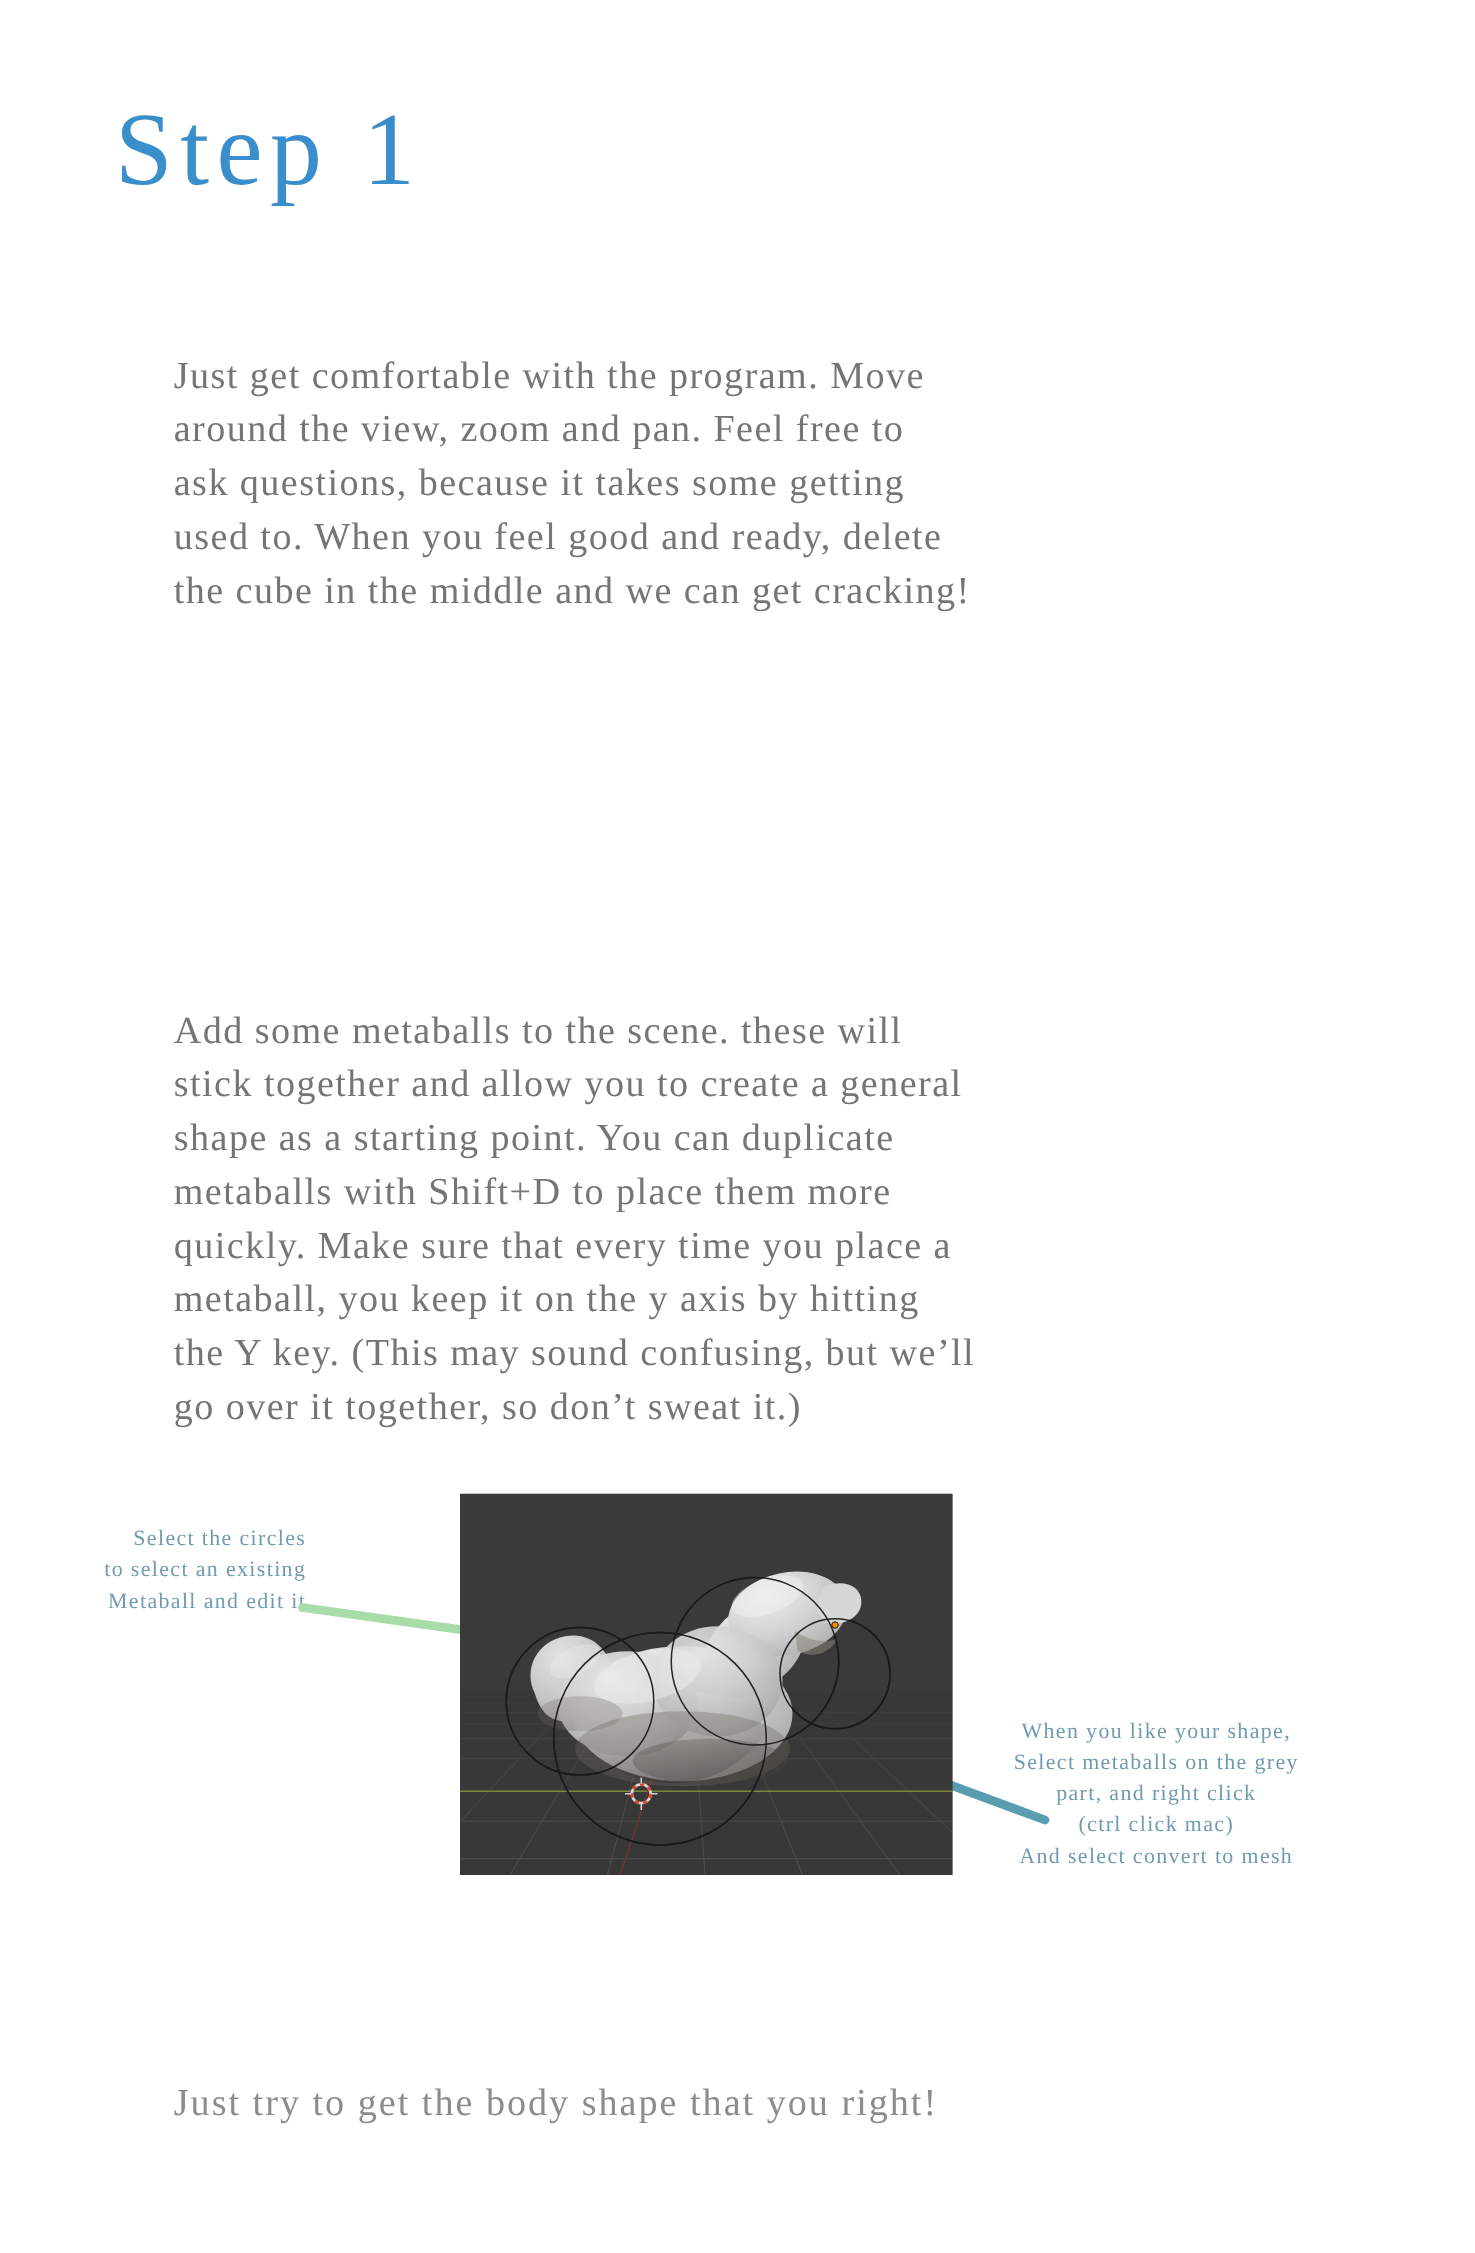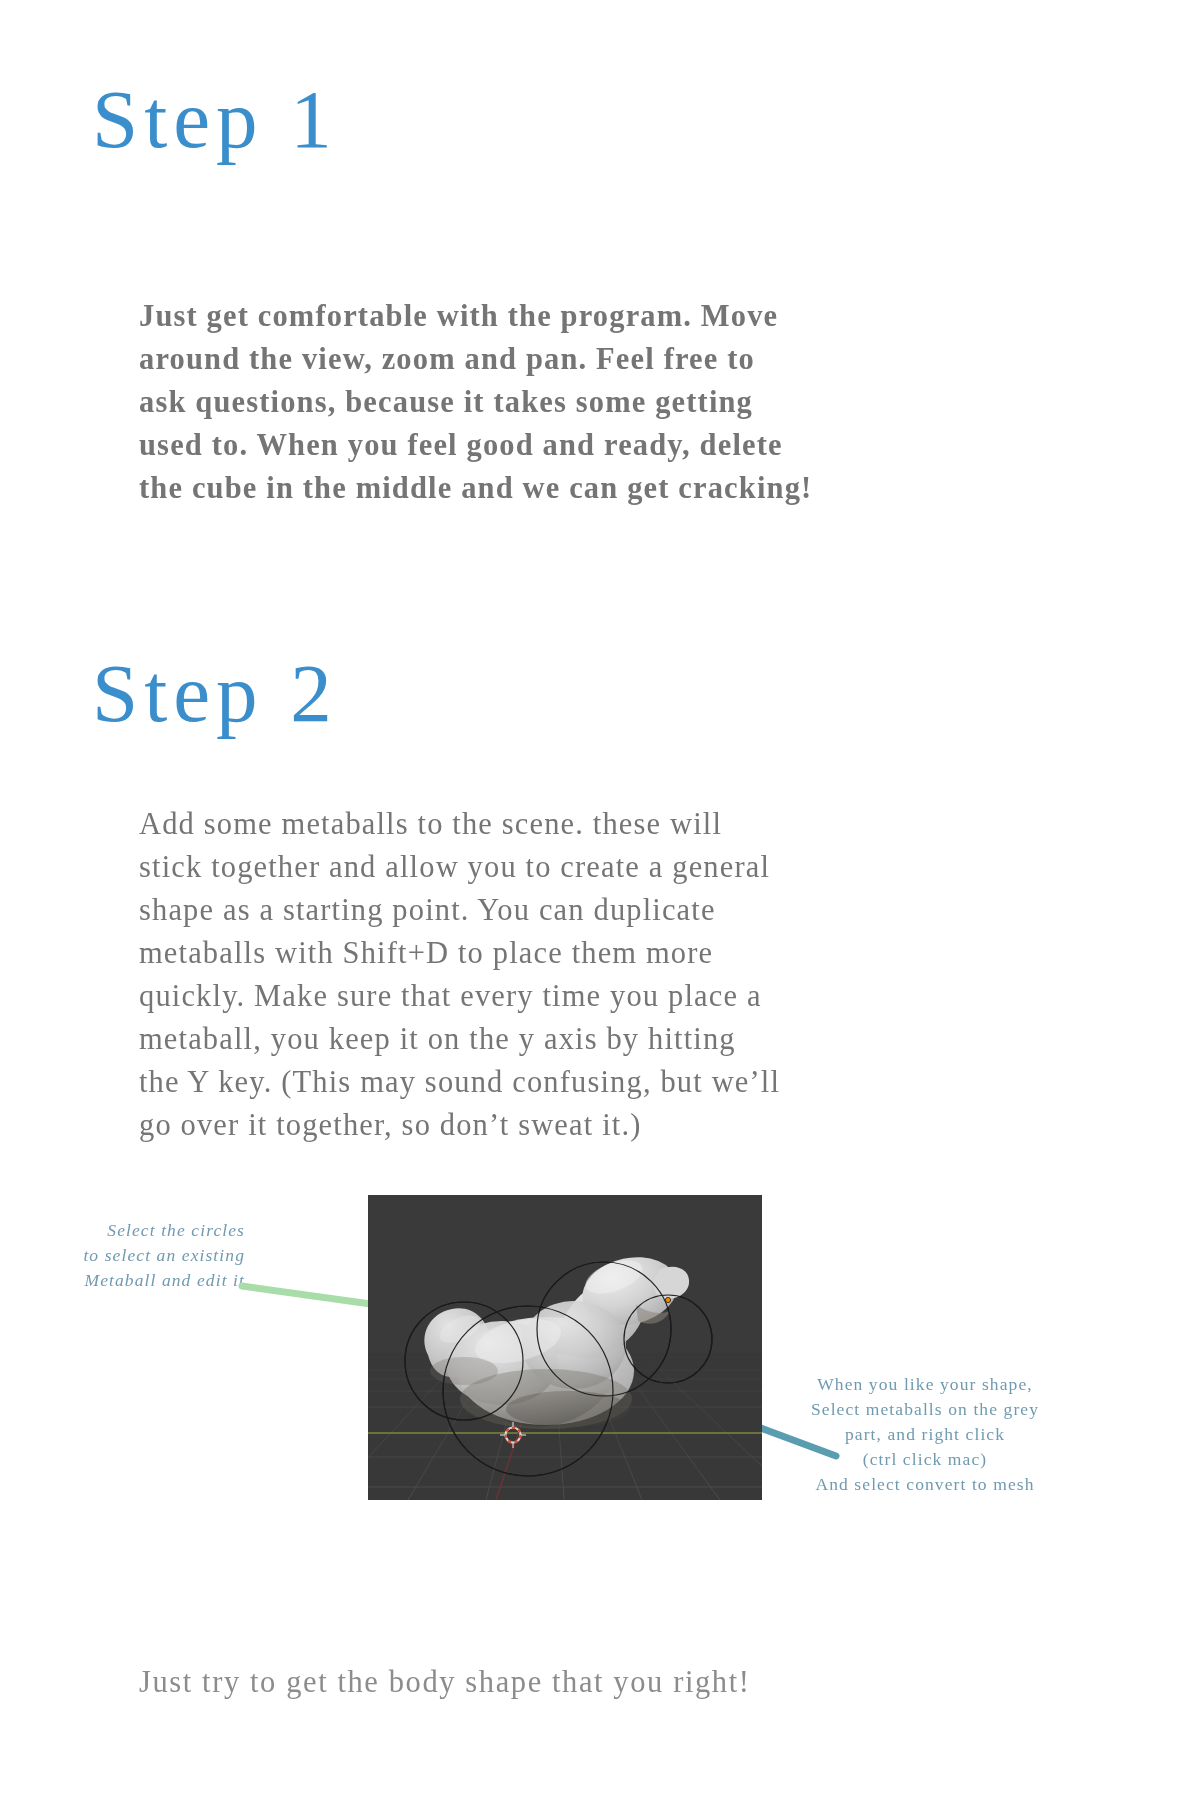--- a/index.html
+++ b/index.html
@@ -39,21 +39,21 @@
   
   .body-text {
     position: absolute;
     color: #757575;
     font-family: "Liberation Serif", "DejaVu Serif", serif;
     font-size: 30.5px;
     line-height: 43px;
     letter-spacing: 1.15px;
     white-space: pre-line;
   }
-  #step1-body { left: 139px; top: 264px; width: 880px; font-weight: bold; }
+  #step1-body { left: 139px; top: 248px; width: 880px; }
   #step2-body { left: 139px; top: 772px; width: 880px; }
   #closing-note {
     left: 139px;
     top: 1630px;
     width: 900px;
     color: #8c8c8c;
     letter-spacing: 1.6px;
   }
 
   
@@ -64,21 +64,20 @@
     line-height: 25px;
     letter-spacing: 1.1px;
     white-space: pre-line;
   }
   #annotation-left {
     left: 30px;
     top: 1218px;
     width: 215px;
     text-align: right;
     color: #6f9ab0;
-    font-style: italic;
   }
   #annotation-right {
     left: 770px;
     top: 1372px;
     width: 310px;
     text-align: center;
     color: #6f9ab0;
   }
 
   
@@ -107,21 +106,20 @@
 <div class="page">
 
   <h1 class="step-heading" id="step1-heading">Step 1</h1>
 
   <p class="body-text" id="step1-body">Just get comfortable with the program. Move
 around the view, zoom and pan. Feel free to
 ask questions, because it takes some getting
 used to. When you feel good and ready, delete
 the cube in the middle and we can get cracking!</p>
 
-  <h1 class="step-heading" id="step2-heading">Step 2</h1>
 
   <p class="body-text" id="step2-body">Add some metaballs to the scene. these will
 stick together and allow you to create a general
 shape as a starting point. You can duplicate
 metaballs with Shift+D to place them more
 quickly. Make sure that every time you place a
 metaball, you keep it on the y axis by hitting
 the Y key. (This may sound confusing, but we’ll
 go over it together, so don’t sweat it.)</p>
 

